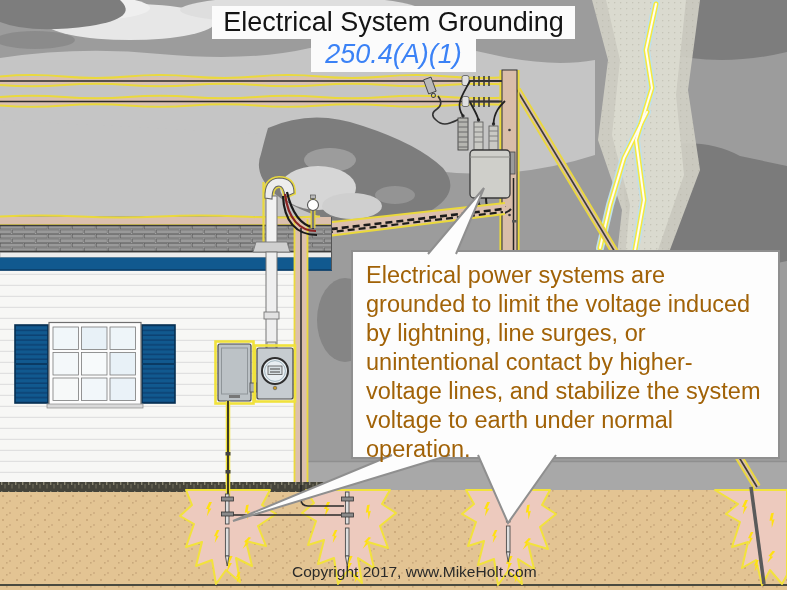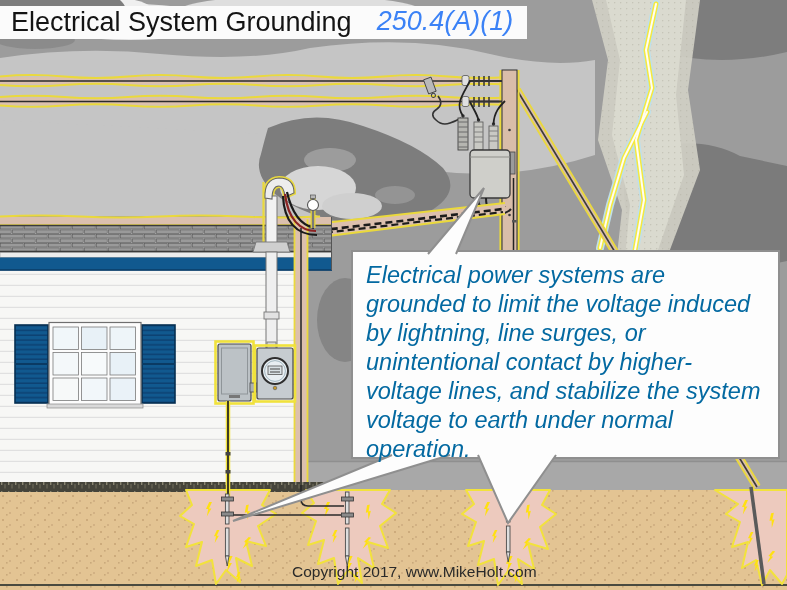--- a/index.html
+++ b/index.html
@@ -1,27 +1,27 @@
 <!DOCTYPE html>
 <html><head>
 <meta charset="utf-8">
 <style>
   html,body{margin:0;padding:0;background:#fff;}
   .stage{position:relative;width:787px;height:590px;overflow:hidden;
          font-family:"Liberation Sans",sans-serif;}
   .stage svg{position:absolute;left:0;top:0;}
   .title-wrap{position:absolute;left:0;right:0;top:6px;display:flex;
-              align-items:center;z-index:5;}
+              flex-direction:column;align-items:center;z-index:5;}
   .title-line1{background:#fbfbfb;padding:1px 11px;font-size:27px;
                color:#141414;white-space:nowrap;}
   .title-line2{background:#fbfbfb;padding:0 14px 2px 14px;font-size:27px;
                font-style:italic;color:#3b82f6;white-space:nowrap;margin-top:0px;}
   .callout-text{position:absolute;left:352px;top:251px;width:427px;height:207px;
                 box-sizing:border-box;padding:10px 12px 0 14px;font-size:23.5px;
-                line-height:29px;color:#0369a1;z-index:6;font-style:italic;}
+                line-height:29px;color:#a16207;z-index:6;}
   .copyright{position:absolute;left:292px;top:563px;font-size:15.5px;
              color:#2a2a2a;z-index:5;white-space:nowrap;}
 </style>
 </head>
 <body>
 
 <div class="stage">
 
 <svg width="787" height="590" viewBox="0 0 787 590">
   <defs>

